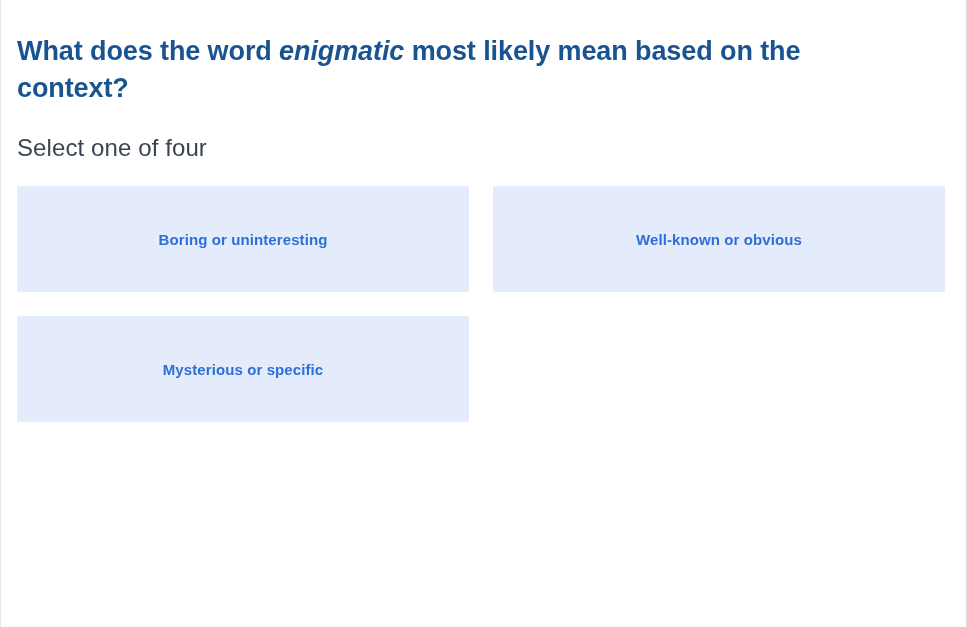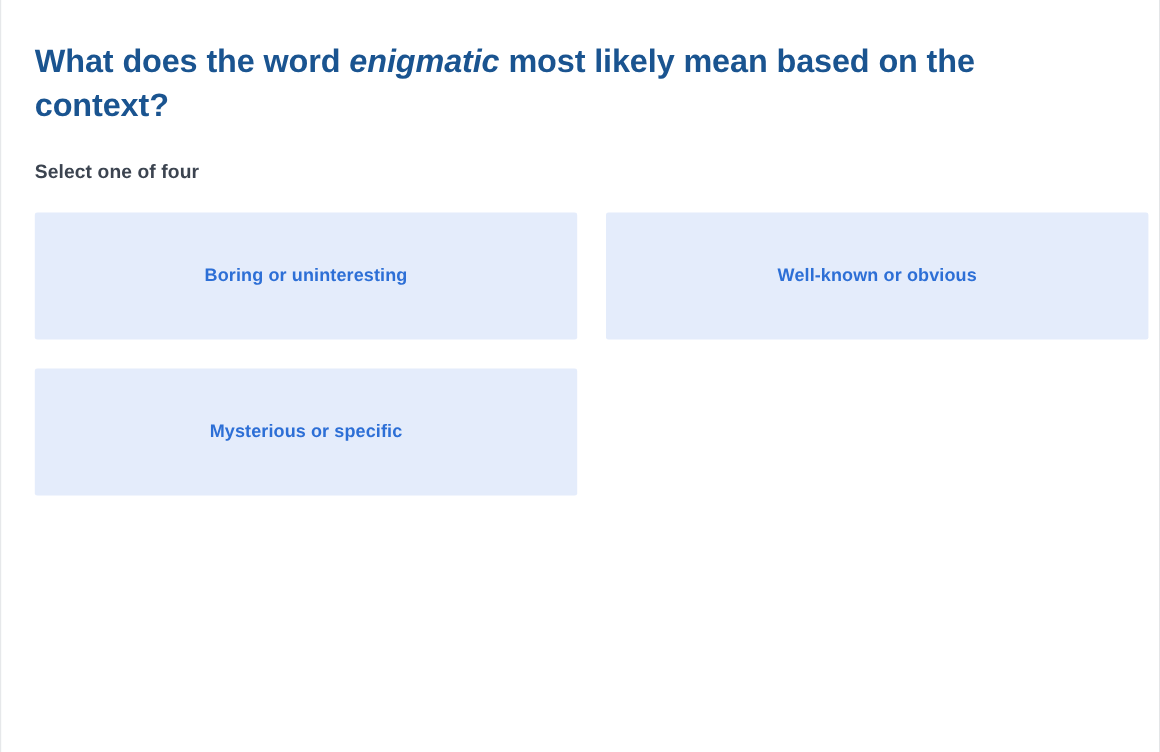--- a/index.html
+++ b/index.html
@@ -21,21 +21,21 @@
     width: 967px;
     height: 627px;
     background: #ffffff;
     border-left: 1px solid #e6e8ea;
     border-right: 1px solid #dcdfe2;
     padding: 0;
   }
 
   .quiz-inner {
     position: absolute;
-    left: 28px;
+    left: 16px;
     top: 0;
     width: 912px;
   }
 
   .question-heading {
     margin: 0;
     padding-top: 33px;
     font-size: 27px;
     line-height: 1.36;
     font-weight: bold;
@@ -44,23 +44,23 @@
     max-width: 880px;
   }
   .question-heading .em-word {
     font-style: italic;
     font-weight: bold;
   }
 
   .select-hint {
     margin: 0;
     padding-top: 28px;
-    font-size: 16px;
+    font-size: 24px;
     line-height: 1.2;
-    font-weight: bold;
+    font-weight: normal;
     color: #3c4450;
     letter-spacing: 0.1px;
   }
 
   .options-grid {
     margin-top: 23px;
     display: grid;
     grid-template-columns: 452px 452px;
     grid-template-rows: 106px 106px;
     column-gap: 8px;

